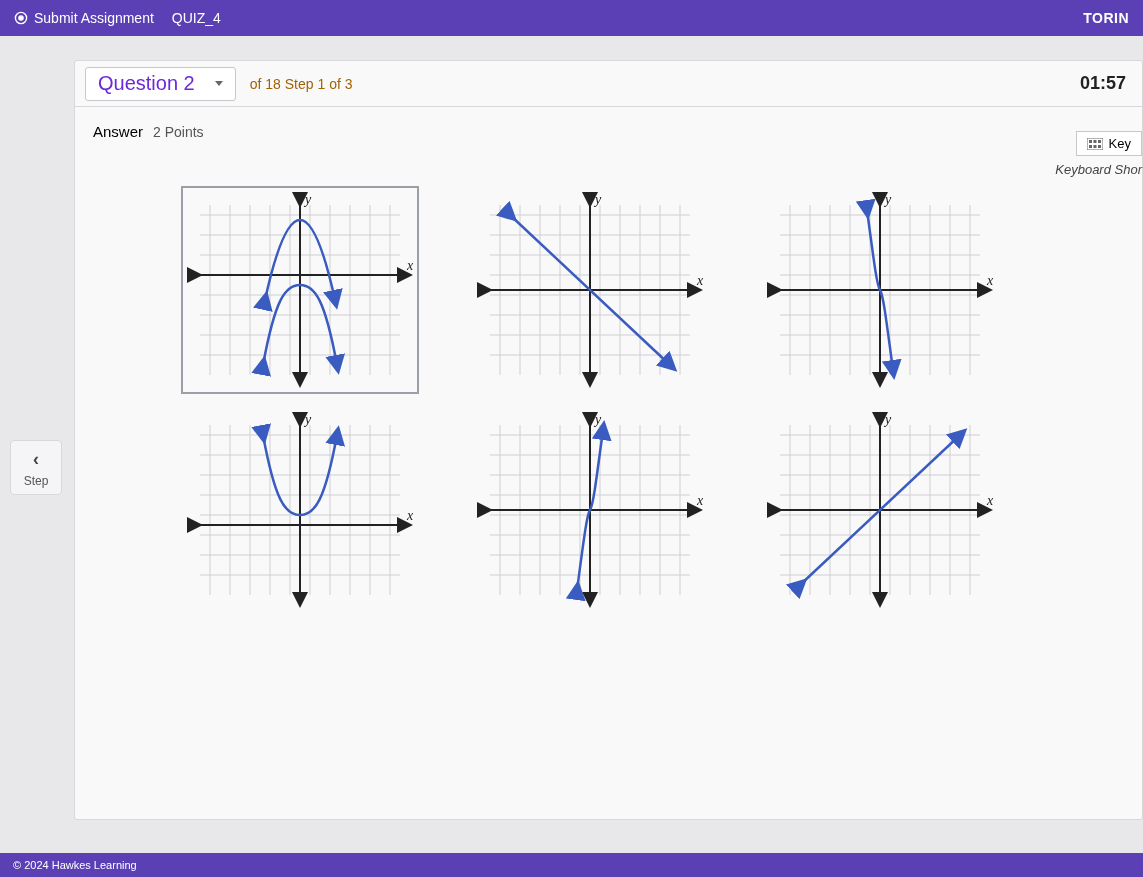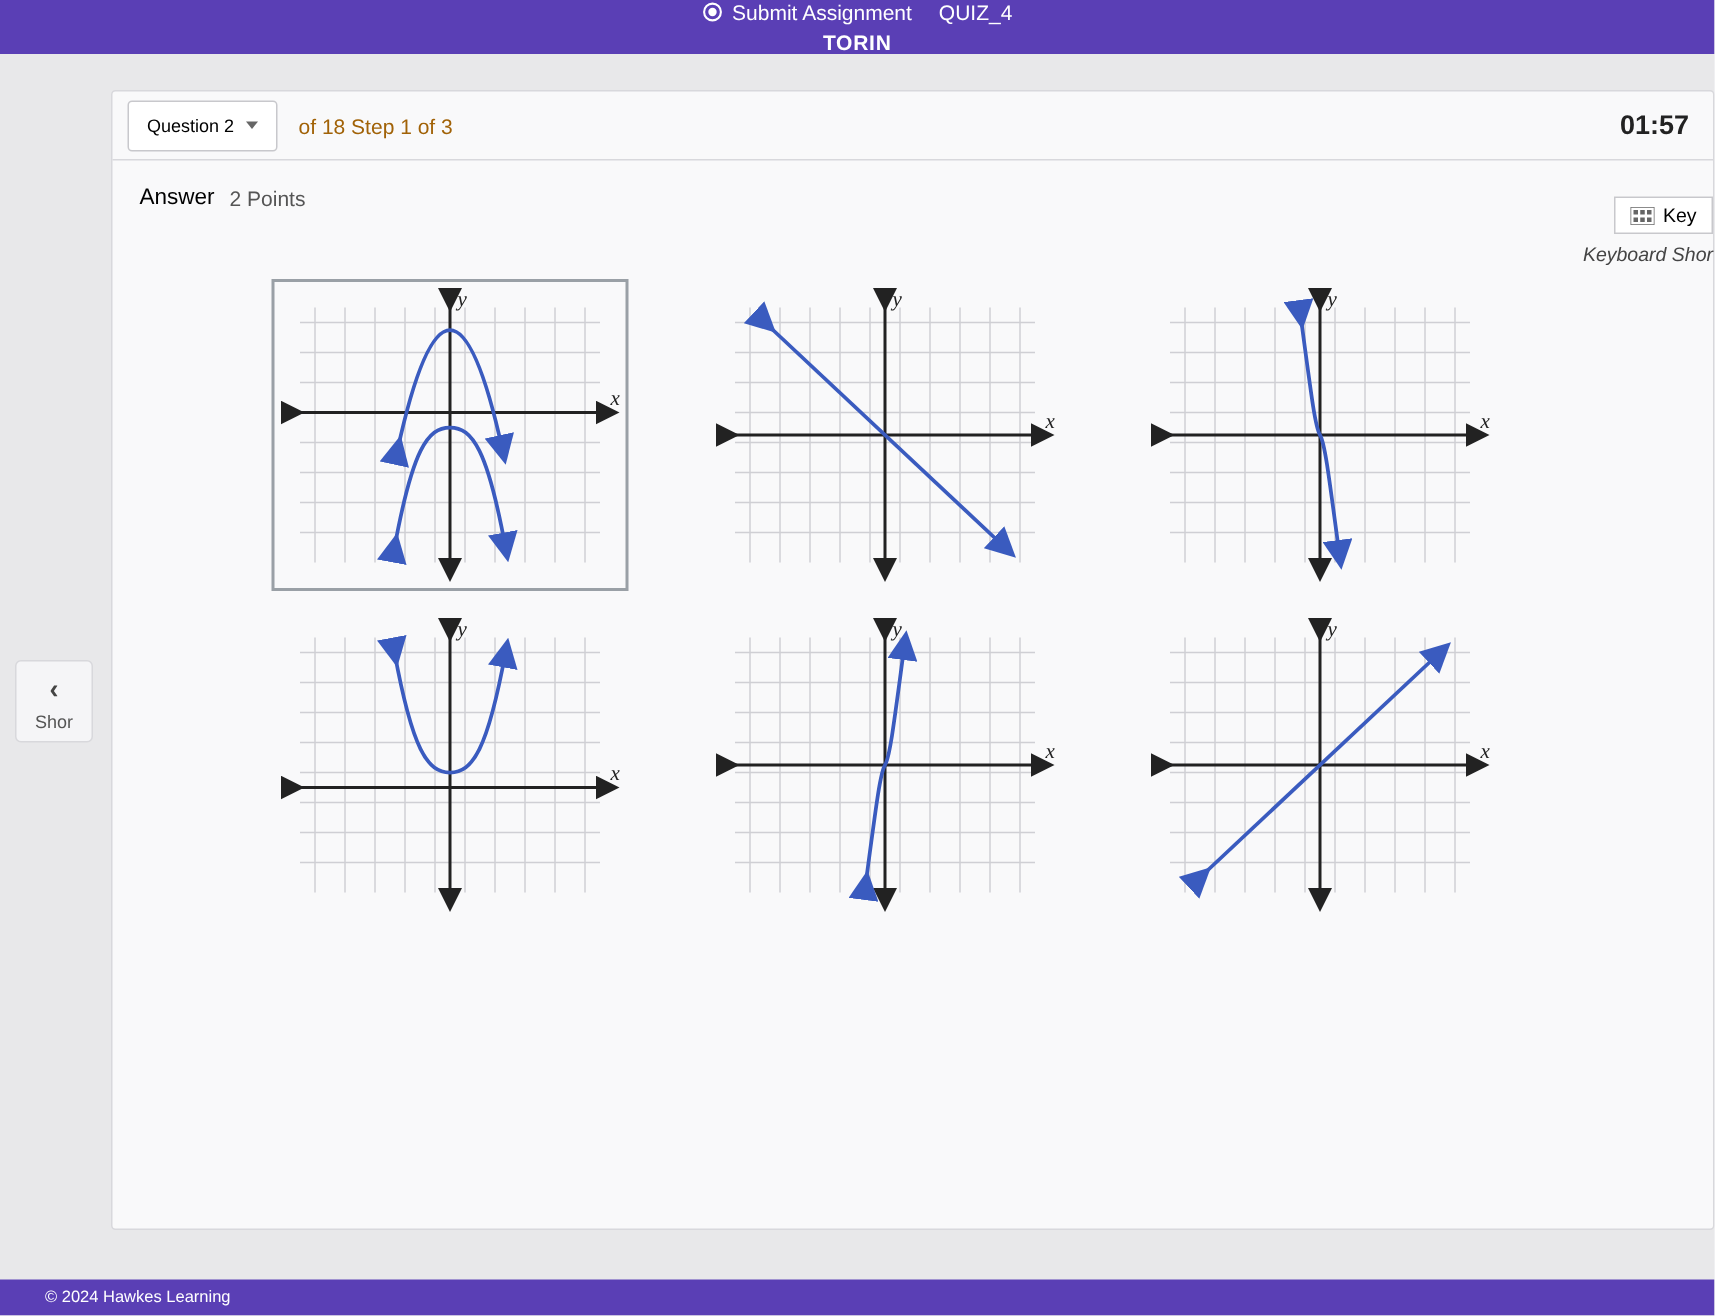--- a/index.html
+++ b/index.html
@@ -13,21 +13,20 @@
 }
 .topbar {
   background: #5a3fb5;
   color: #fff;
   height: 36px;
   display: flex;
   align-items: center;
   padding: 0 14px;
   font-size: 14px;
   justify-content: space-between;
-  flex-direction: column;
 }
 .topbar-left { display: flex; align-items: center; gap: 18px; }
 .submit-btn { display: flex; align-items: center; gap: 6px; cursor: pointer; }
 .submit-btn svg { width: 14px; height: 14px; }
 .quiz-name { font-weight: 500; }
 .user-name { font-weight: 700; letter-spacing: 0.5px; }
 .content-wrap {
   padding: 0 0 0 74px;
   position: relative;
 }
@@ -63,24 +62,24 @@
   position: relative;
 }
 .q-selector {
   border: 1px solid #c8c8cc;
   background: #fff;
   height: 34px;
   margin: 6px 0 6px 10px;
   padding: 0 12px;
   display: flex; align-items: center;
   border-radius: 3px;
-  font-size: 12px;
-  color: #000000;
+  font-size: 20px;
+  color: #6d28d9;
   cursor: pointer;
-  gap: 8px;
+  gap: 20px;
 }
 .caret-down {
   width: 0; height: 0;
   border-left: 4px solid transparent;
   border-right: 4px solid transparent;
   border-top: 5px solid #666;
 }
 .step-info { font-size: 14px; color: #a16207; margin-left: 14px; }
 .timer { position: absolute; right: 16px; font-size: 18px; font-weight: 700; color: #222; }
 .instruction {
@@ -130,21 +129,21 @@
   position: relative;
 }
 .graph.selected { outline: 2px solid #9aa0a6; outline-offset: 2px; }
 .footer {
   position: absolute;
   left: 0; right: 0;
   bottom: 0;
   background: #5a3fb5;
   color: #fff;
   font-size: 11px;
-  padding: 6px 30px;
+  padding: 6px 13px;
 }
 .axis-label {
   font-family: Georgia, 'Times New Roman', serif;
   font-style: italic;
   font-size: 14px;
   fill: #222;
 }
 </style>
 </head>
 <body>
@@ -159,21 +158,21 @@
       <span>Submit Assignment</span>
     </div>
     <div class="quiz-name">QUIZ_4</div>
   </div>
   <div class="user-name">TORIN</div>
 </div>
 
 <div class="content-wrap">
   <div class="side-prev">
     <div class="chev">‹</div>
-    <div class="lbl">Shor</div>
+    <div class="lbl">Step</div>
   </div>
 
   <div class="card">
     <div class="q-header">
       <div class="q-selector">
         <span>Question 2</span>
         <span class="caret-down"></span>
       </div>
       <div class="step-info">of 18 Step 1 of 3</div>
       <div class="timer">01:57</div>

